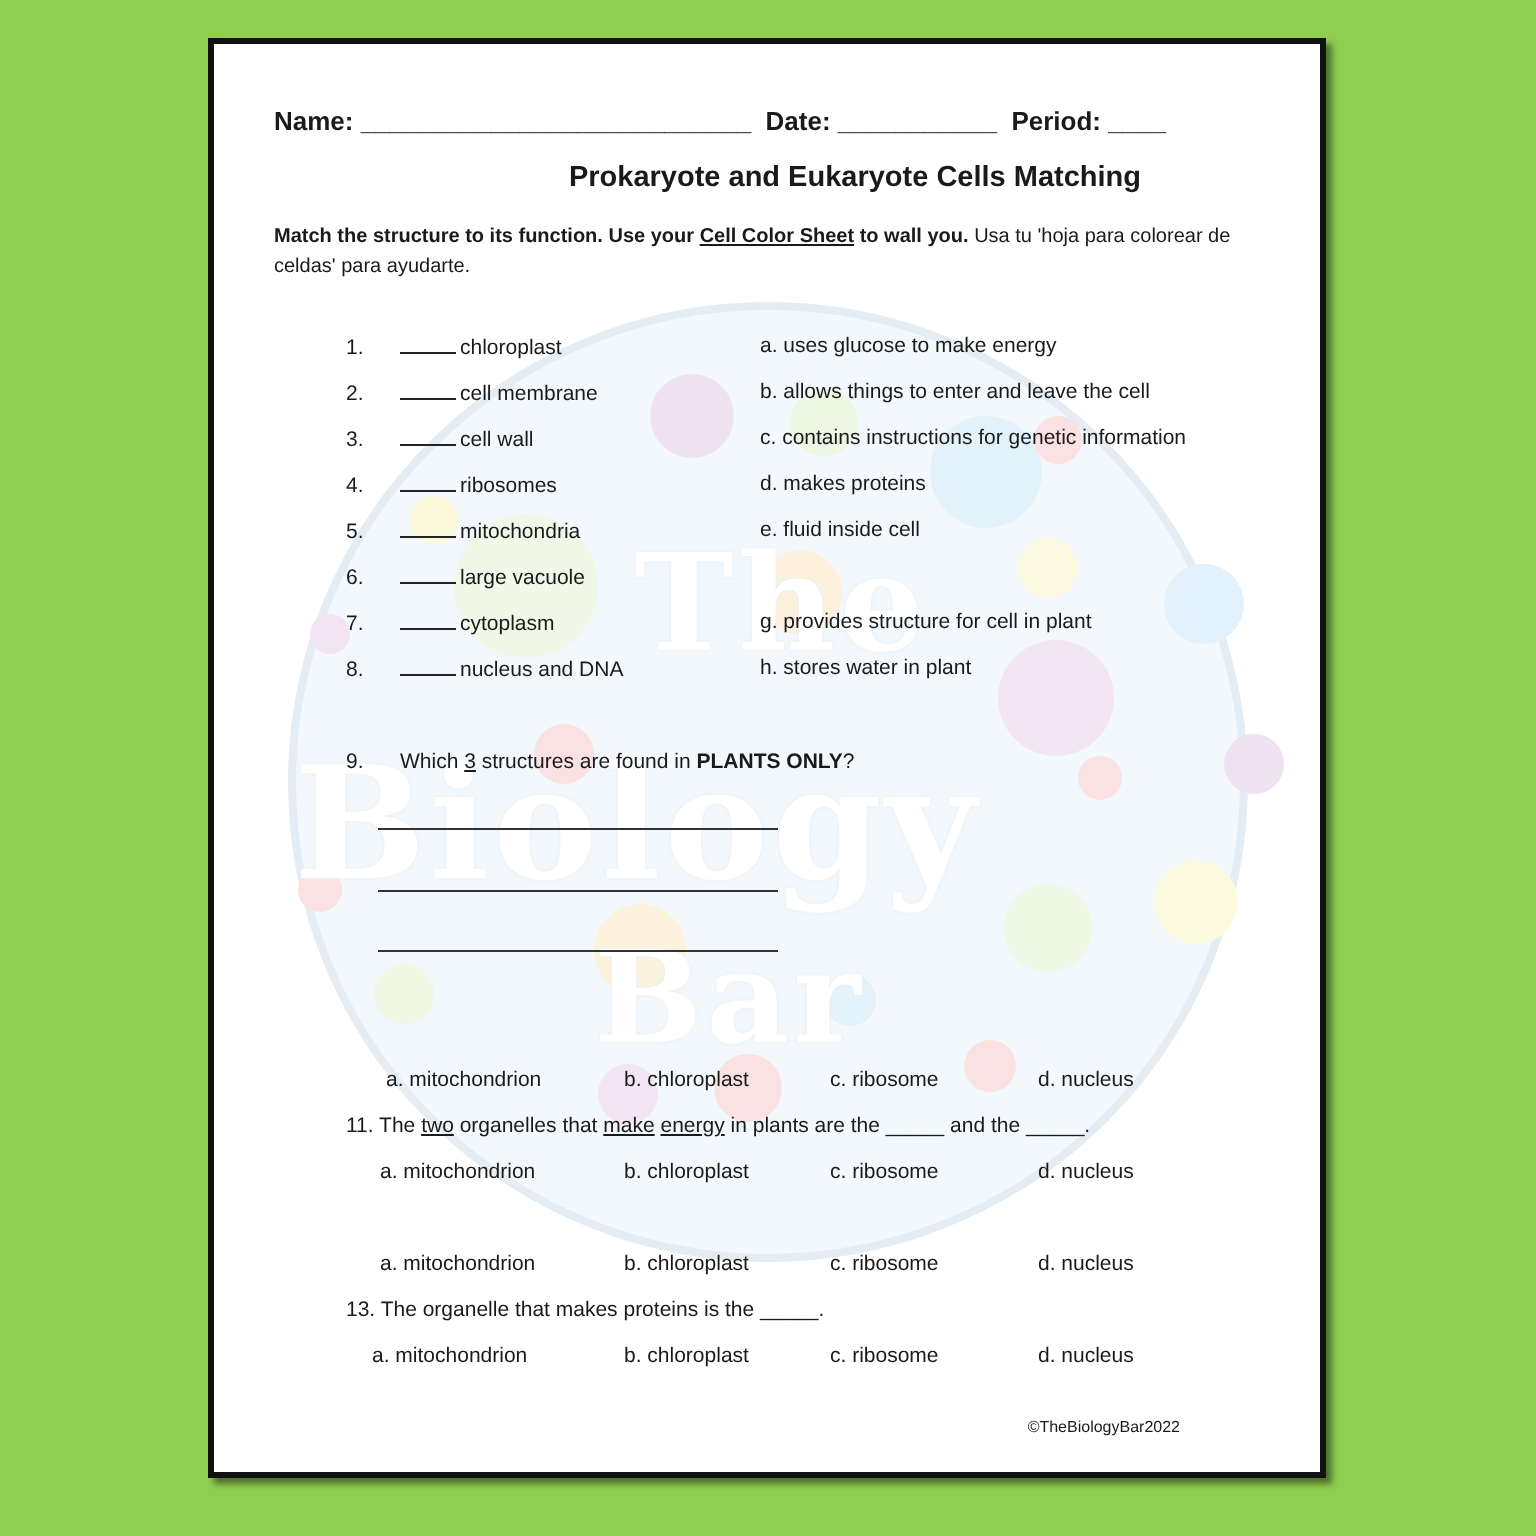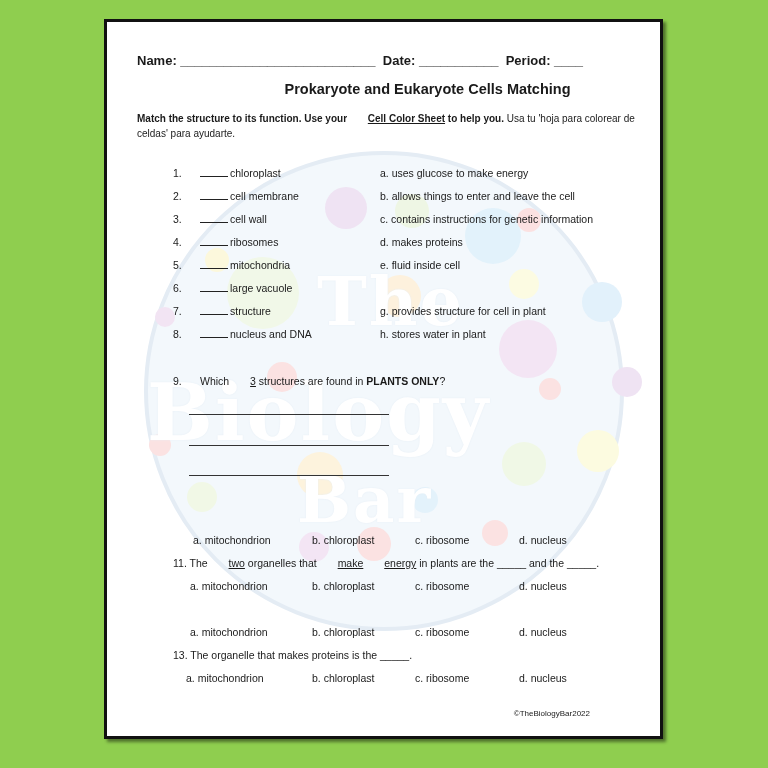--- a/index.html
+++ b/index.html
@@ -6,21 +6,21 @@
   body { width:768px; height:768px; background:#8fce4f; position:relative; overflow:hidden; font-family:"Liberation Sans", sans-serif; color:#1a1a1a; }
   .page { position:absolute; left:104px; top:19px; width:553px; height:714px; background:#fff; border:3px solid #111; box-shadow:3px 3px 3px rgba(0,0,0,0.45); overflow:hidden; }
   .wm { position:absolute; left:37px; top:129px; width:480px; height:480px; border-radius:50%; background:#f3f8fc; border:4px solid #e4ecf4; box-sizing:border-box; }
   .dot { position:absolute; border-radius:50%; }
   .wmtext { position:absolute; font-family:"DejaVu Serif", serif; font-weight:bold; color:#ffffff; text-shadow:0 0 2px #e6eef5; letter-spacing:2px; }
   .content { position:absolute; left:0; top:0; width:100%; height:100%; }
   .hdr { position:absolute; left:30px; top:31px; font-size:13px; font-weight:bold; white-space:pre; }
   .title { position:absolute; left:0; width:100%; top:59px; text-align:center; font-size:14.5px; font-weight:bold;padding-left:44px; }
   .instr { position:absolute; left:30px; top:89px; width:500px; font-size:10px; line-height:15px; }
   .instr b { font-weight:bold; }
-  .u { text-decoration:underline;margin-left:18px; }
+  .u { text-decoration:underline; }
   .row { position:absolute; font-size:10.5px; white-space:nowrap; }
   .num { display:inline-block; width:27px; }
   .blank { display:inline-block; border-bottom:1px solid #222; width:28px; height:9px; margin-right:2px; }
   .line { position:absolute; left:82px; width:200px; border-bottom:1px solid #333; }
   .opt { position:absolute; font-size:10.5px; white-space:nowrap; }
   .copy { position:absolute; right:70px; top:687px; font-size:8px;padding-left:28px; }
 </style>
 </head>
 <body>
 
@@ -49,29 +49,29 @@
   <div class="dot" style="left:375px;top:498px;width:26px;height:26px;background:#fbe2e2"></div>
   <div class="dot" style="left:250px;top:505px;width:34px;height:34px;background:#fbe2e2"></div>
   <div class="dot" style="left:192px;top:510px;width:30px;height:30px;background:#f3e5f4"></div>
   <div class="wmtext" style="left:210px;top:240px;font-size:67px;">The</div>
   <div class="wmtext" style="left:40px;top:345px;font-size:78px;">Biology</div>
   <div class="wmtext" style="left:190px;top:440px;font-size:64px;">Bar</div>
 
   <div class="content">
     <div class="hdr"><span>Name: ___________________________</span>  <span>Date: ___________</span>  <span>Period: ____</span></div>
     <div class="title">Prokaryote and Eukaryote Cells Matching</div>
-    <div class="instr"><b>Match the structure to its function.  Use your </b><b class="u">Cell Color Sheet</b><b> to help you.</b><span> Usa tu 'hoja para colorear de celdas' para ayudarte.</span></div>
+    <div class="instr"><b>Match the structure to its function.  Use your </b><b class="u">Cell Color Sheet</b><b> to wall you.</b><span> Usa tu 'hoja para colorear de celdas' para ayudarte.</span></div>
 
     <div class="row" style="left:66px;top:145px"><span class="num">1.</span><span class="blank"></span><span>chloroplast</span></div>
     <div class="row" style="left:66px;top:168px"><span class="num">2.</span><span class="blank"></span><span>cell membrane</span></div>
     <div class="row" style="left:66px;top:191px"><span class="num">3.</span><span class="blank"></span><span>cell wall</span></div>
     <div class="row" style="left:66px;top:214px"><span class="num">4.</span><span class="blank"></span><span>ribosomes</span></div>
     <div class="row" style="left:66px;top:237px"><span class="num">5.</span><span class="blank"></span><span>mitochondria</span></div>
     <div class="row" style="left:66px;top:260px"><span class="num">6.</span><span class="blank"></span><span>large vacuole</span></div>
-    <div class="row" style="left:66px;top:283px"><span class="num">7.</span><span class="blank"></span><span>structure</span></div>
+    <div class="row" style="left:66px;top:283px"><span class="num">7.</span><span class="blank"></span><span>cytoplasm</span></div>
     <div class="row" style="left:66px;top:306px"><span class="num">8.</span><span class="blank"></span><span>nucleus and DNA</span></div>
 
     <div class="row" style="left:273px;top:145px">a.  uses glucose to make energy</div>
     <div class="row" style="left:273px;top:168px">b.  allows things to enter and leave the cell</div>
     <div class="row" style="left:273px;top:191px">c.  contains instructions for genetic information</div>
     <div class="row" style="left:273px;top:214px">d.  makes proteins</div>
     <div class="row" style="left:273px;top:237px">e.  fluid inside cell</div>
     <div class="row" style="left:273px;top:283px">g.  provides structure for cell in plant</div>
     <div class="row" style="left:273px;top:306px">h.  stores water in plant</div>
 

